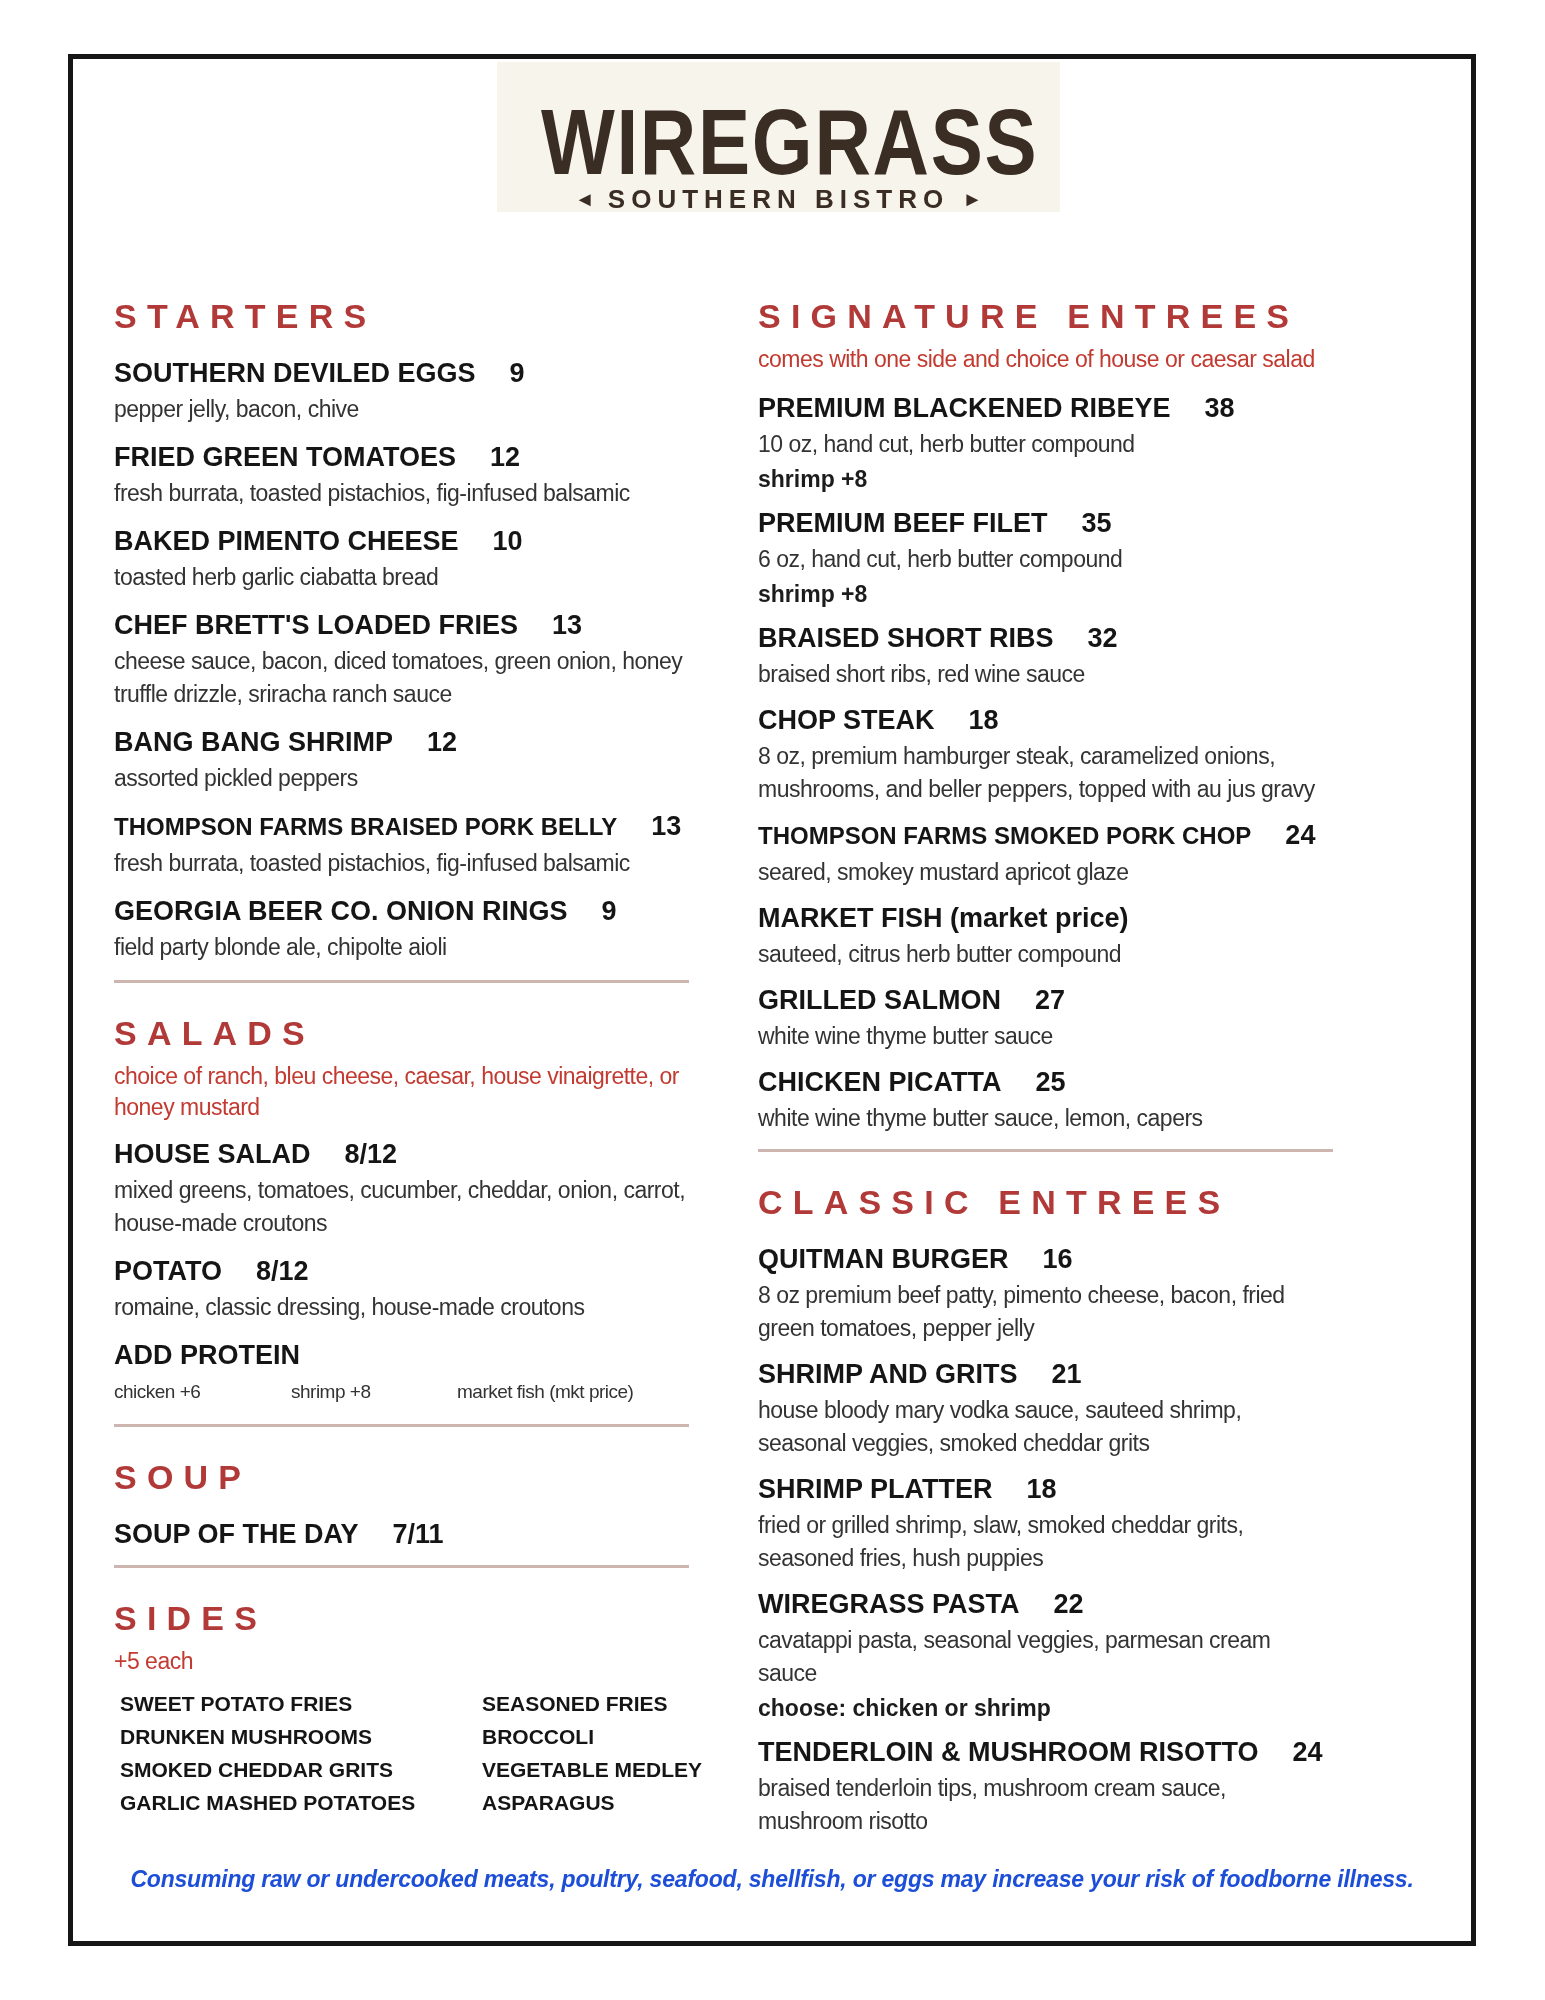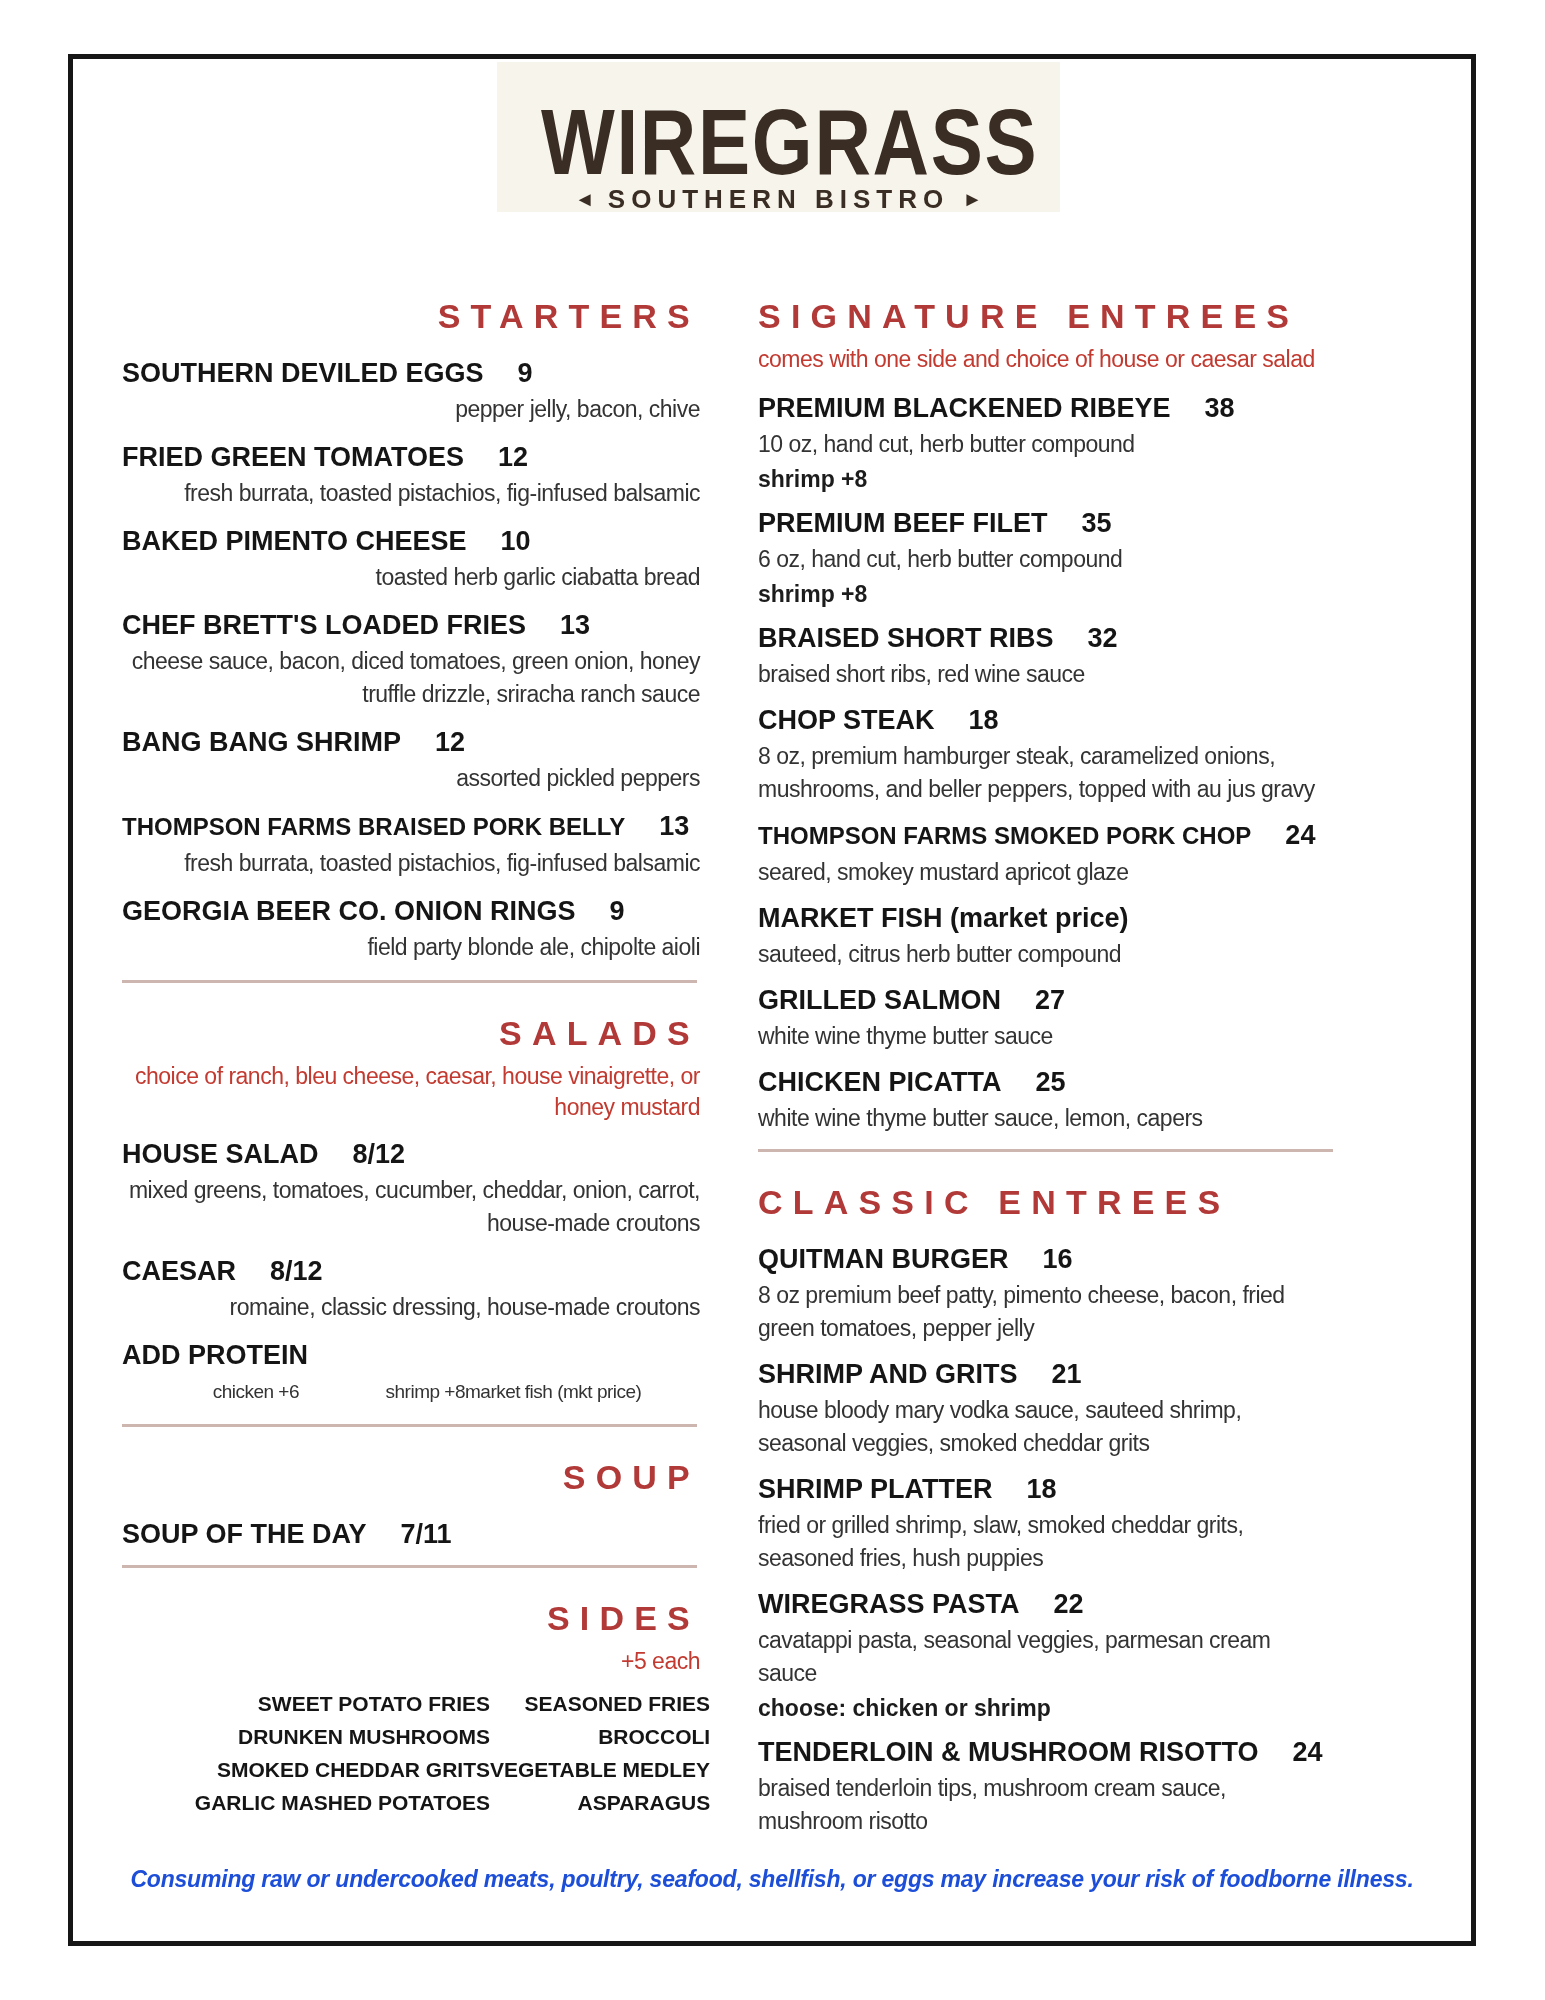--- a/index.html
+++ b/index.html
@@ -21,21 +21,21 @@
     display:inline-block; font-size:92px; font-weight:800; color:#3a2d24;
     letter-spacing:2px; line-height:96px; transform:scaleX(0.85); transform-origin:center;
     font-family:"Liberation Sans","DejaVu Sans",sans-serif;
   }
   .tagline {
     margin-top:-6px; font-size:26px; font-weight:700; color:#3a2d24;
     letter-spacing:6px; font-family:Liberation Sans, sans-serif;
   }
   .tagline .arrow { font-size:20px; letter-spacing:0; vertical-align:2px; }
   
-  .col-left  { position:absolute; left:122px; top:296px; width:578px;text-align:right; }
+  .col-left  { position:absolute; left:114px; top:296px; width:578px; }
   .col-right { position:absolute; left:758px; top:296px; width:565px; }
   h2.section-title {
     font-size:34px; line-height:40px; font-weight:700; color:#b13a38;
     letter-spacing:0.30em; margin-bottom:22px; white-space:nowrap;
   }
   h2.tight { margin-bottom:8px; }
   h2.mt-lg { margin-top:14px; }
   .section-note {
     font-size:23px; line-height:31px; color:#c23a30; letter-spacing:-0.5px;
     margin-bottom:16px;
@@ -152,21 +152,21 @@
     <div class="item">
       <div class="item-head">
         <span class="item-title">HOUSE SALAD</span>
         <span class="item-price">8/12</span>
       </div>
       <div class="item-desc">mixed greens, tomatoes, cucumber, cheddar, onion, carrot, house-made croutons</div>
     </div>
 
     <div class="item">
       <div class="item-head">
-        <span class="item-title">CAESAR</span>
+        <span class="item-title">POTATO</span>
         <span class="item-price">8/12</span>
       </div>
       <div class="item-desc">romaine, classic dressing, house-made croutons</div>
     </div>
 
     <div class="item">
       <div class="item-head">
         <span class="item-title">ADD PROTEIN</span>
       </div>
       <div class="protein-row">

